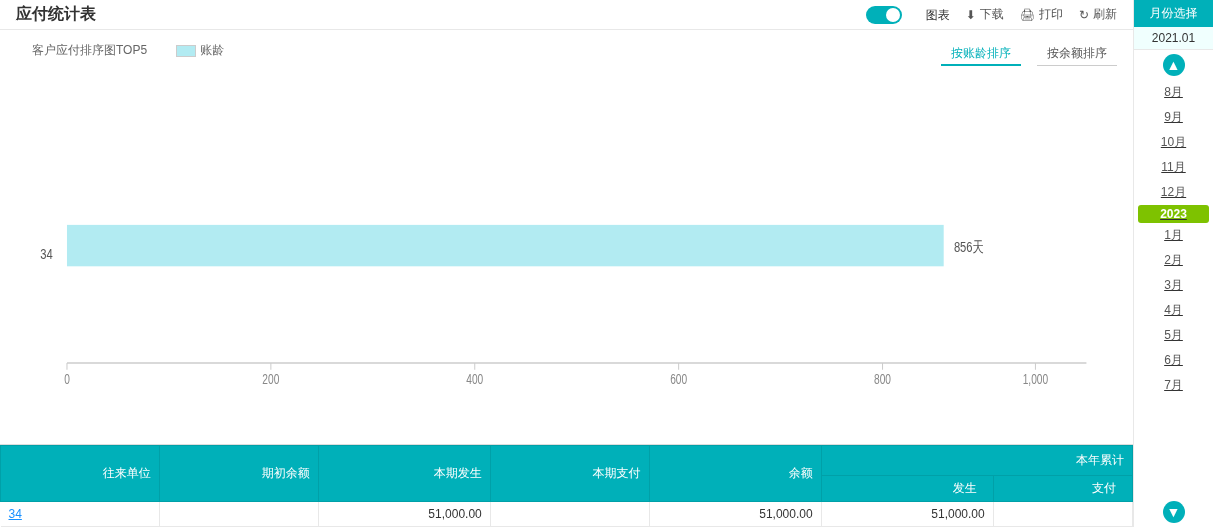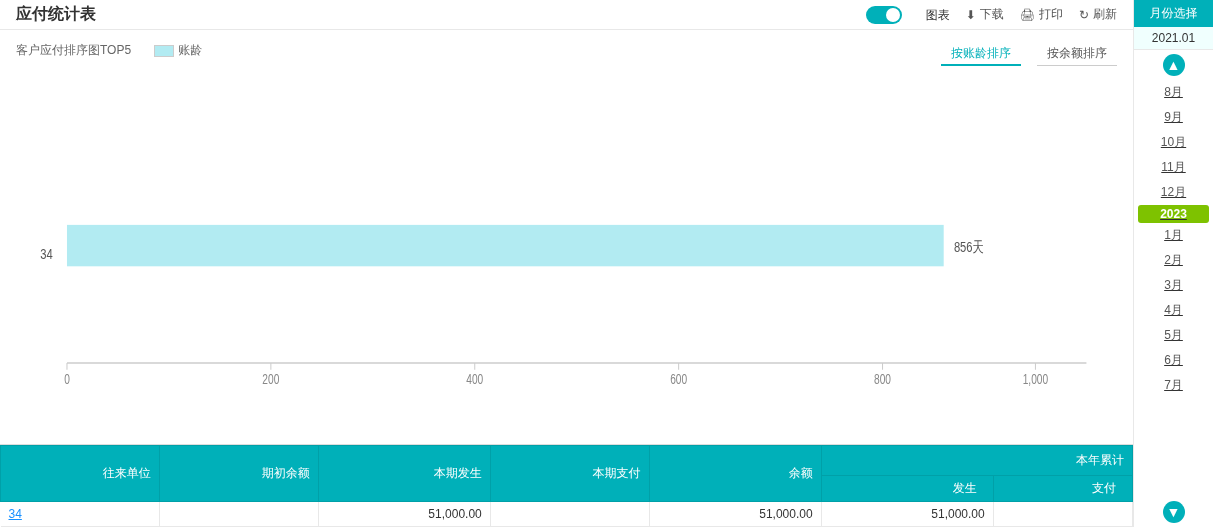--- a/index.html
+++ b/index.html
@@ -11,21 +11,21 @@
     .header { display: flex; align-items: center; justify-content: space-between; padding: 4px 16px; border-bottom: 1px solid #e8e8e8; background: #fff; }
     .header-title { font-size: 16px; font-weight: bold; color: #333; }
     .header-actions { display: flex; align-items: center; gap: 16px; }
     .toggle-container { display: flex; align-items: flex-end; gap: 24px; }
     .toggle { width: 36px; height: 18px; background: #00b0b9; border-radius: 9px; position: relative; cursor: pointer; }
     .toggle::after { content: ''; position: absolute; right: 2px; top: 2px; width: 14px; height: 14px; background: #fff; border-radius: 50%; }
     .action-btn { display: flex; align-items: center; gap: 4px; cursor: pointer; color: #555; font-size: 12px; }
 
     
     .chart-area { padding: 12px 16px; flex: 1; display: flex; flex-direction: column; }
-    .chart-legend { display: flex; align-items: center; gap: 23px; margin-bottom: 8px; font-size: 12px; color: #666; }
+    .chart-legend { display: flex; align-items: center; gap: 29px; margin-bottom: 8px; font-size: 12px; color: #666; margin-left: 16px; }
     .legend-item { display: flex; align-items: center; gap: 4px; }
     .legend-box { width: 20px; height: 12px; background: #b2ebf2; border: 1px solid #ccc; }
     .sort-buttons { margin-left: auto; display: flex; gap: 16px; }
     .sort-btn { padding: 2px 10px; font-size: 12px; cursor: pointer; border-bottom: 1px solid #ccc; color: #555; }
     .sort-btn.active { color: #00b0b9; border-bottom: 2px solid #00b0b9; }
 
     .chart-container { flex: 1; position: relative; }
     svg.chart-svg { width: 100%; height: 100%; }
 
     

